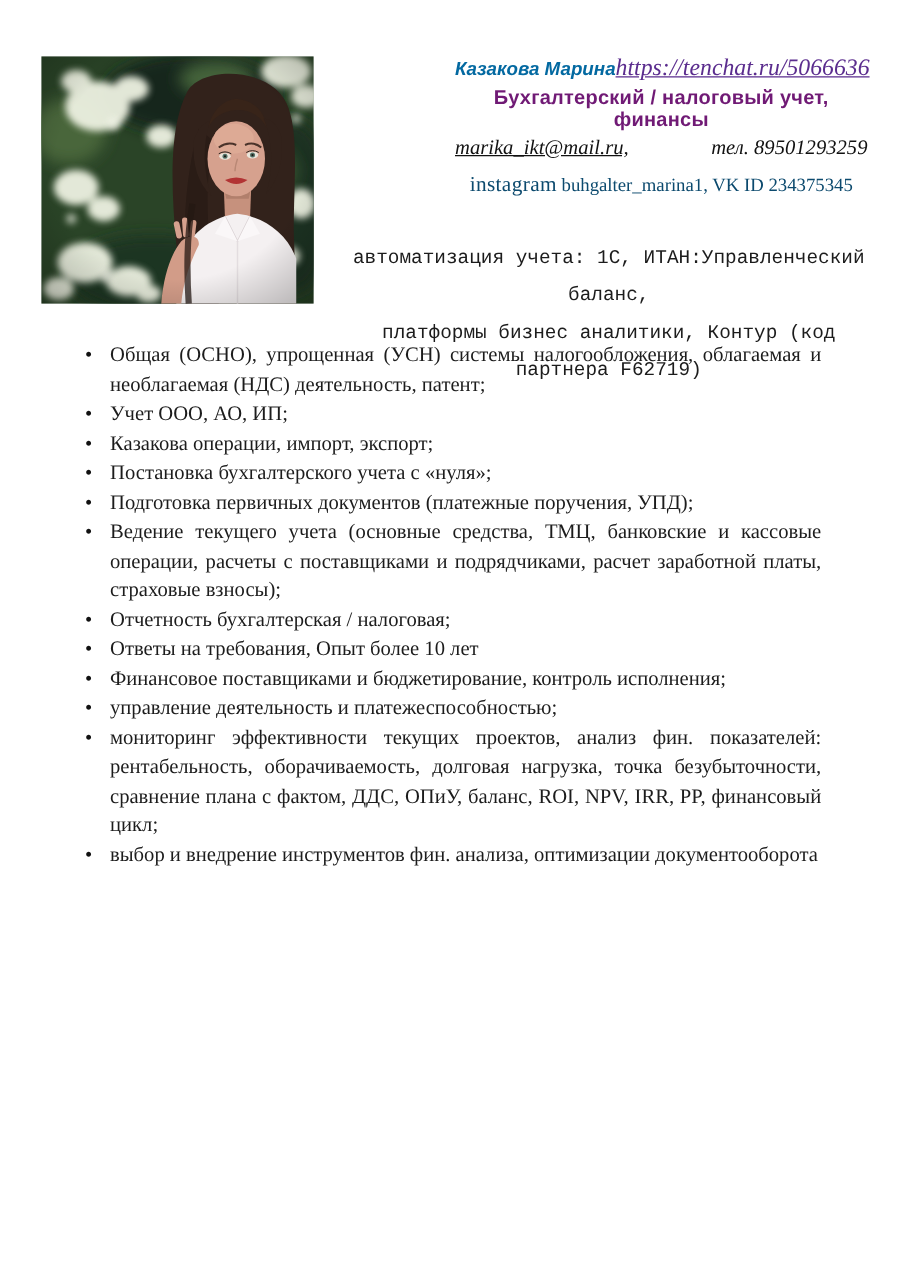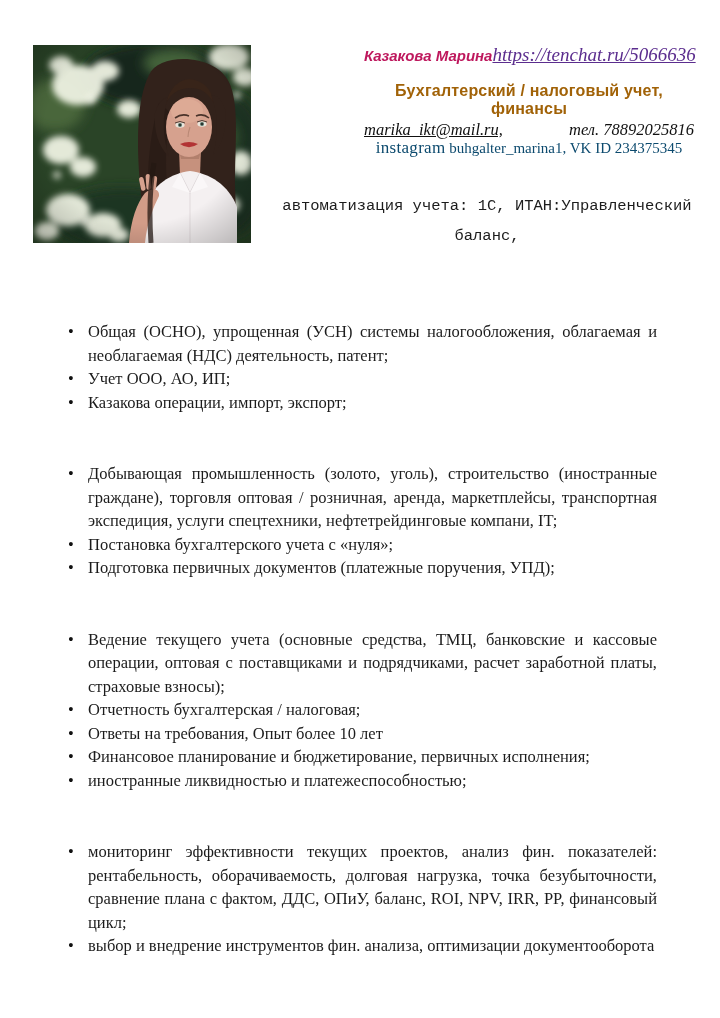--- a/index.html
+++ b/index.html
@@ -10,31 +10,31 @@
 
   
   .photo { position:absolute; left:33px; top:45px; width:218px; height:198px; }
   .photo svg { width:100%; height:100%; display:block; }
 
   
   .contact { position:absolute; left:364px; top:44px; width:330px; }
   .contact .row { display:flex; justify-content:space-between; align-items:baseline; }
   .name {
     font-family:"Liberation Sans","DejaVu Sans",sans-serif;
-    font-weight:bold; font-style:italic; font-size:15px; color:#be185d;
+    font-weight:bold; font-style:italic; font-size:15px; color:#0369a1;
     white-space:nowrap;
   }
   .tenchat {
     font-style:italic; font-size:19px; color:#5b2d8e;
     text-decoration:underline; white-space:nowrap; cursor:pointer;
   }
   .tagline {
-    margin-top:16px; text-align:center;
+    margin-top:4px; text-align:center;
     font-family:"Liberation Sans","DejaVu Sans",sans-serif;
-    font-weight:bold; font-size:16px; color:#a16207; letter-spacing:.2px;
+    font-weight:bold; font-size:16px; color:#701a75; letter-spacing:.2px;
   }
   .mailrow { margin-top:2px; font-style:italic; font-size:16.5px; }
   .email { text-decoration:underline; color:#111; cursor:pointer; }
   .phone { color:#111; }
 
   .insta {
     position:absolute; left:364px; top:138px; width:330px; text-align:center;
     font-size:15px; color:#0c4a6e; white-space:nowrap;
   }
   .insta .ig-label { font-size:17px; letter-spacing:.3px; }
@@ -47,21 +47,21 @@
   
   .content { position:absolute; left:65px; top:272px; width:592px; font-size:16.5px; line-height:23.5px; }
   ul.blist { margin:0; padding:0; list-style:none; }
   ul.blist li { position:relative; padding-left:23px; }
   ul.blist li::before {
     content:"\2022"; position:absolute; left:3px; top:0;
     font-size:16.5px; color:#111;
   }
   .sec2 { margin-top:24px; }
   .sec3 { margin-top:33px; }
-  .just { text-align:justify;margin-top:48px; }
+  .just { text-align:justify; }
 </style>
 </head>
 <body>
 
 <div class="page">
 
   <div class="photo">
     <svg viewBox="0 0 218 198" preserveAspectRatio="none">
       <defs>
         <filter id="b6" x="-40%" y="-40%" width="180%" height="180%">
@@ -157,51 +157,51 @@
   </div>
 
   <div class="contact">
     <div class="row">
       <span class="name">Казакова Марина</span>
       <span class="tenchat">https://tenchat.ru/5066636</span>
     </div>
     <div class="tagline">Бухгалтерский / налоговый учет, финансы</div>
     <div class="row mailrow">
       <span class="email">marika_ikt@mail.ru,</span>
-      <span class="phone">тел. 78892025816</span>
+      <span class="phone">тел. 89501293259</span>
     </div>
   </div>
 
   <div class="insta">
     <span class="ig-label">instagram</span>
     <span>buhgalter_marina1, VK ID 234375345</span>
   </div>
 
   <div class="automation">
     <div>автоматизация учета: 1С, ИТАН:Управленческий баланс,</div>
+    <div>платформы бизнес аналитики, Контур (код партнера F62719)</div>
   </div>
 
   <div class="content">
 
     <ul class="blist sec1">
       <li class="just">Общая (ОСНО), упрощенная (УСН) системы налогообложения, облагаемая и необлагаемая (НДС) деятельность, патент;</li>
       <li>Учет ООО, АО, ИП;</li>
       <li>Казакова операции, импорт, экспорт;</li>
-      <li class="just">Добывающая промышленность (золото, уголь), строительство (иностранные граждане), торговля оптовая / розничная, аренда, маркетплейсы, транспортная экспедиция, услуги спецтехники, нефтетрейдинговые компани, IT;</li>
     </ul>
 
     <ul class="blist sec2">
       <li>Постановка бухгалтерского учета с «нуля»;</li>
       <li>Подготовка первичных документов (платежные поручения, УПД);</li>
-      <li class="just">Ведение текущего учета (основные средства, ТМЦ, банковские и кассовые операции, оптовая с поставщиками и подрядчиками, расчет заработной платы, страховые взносы);</li>
+      <li class="just">Ведение текущего учета (основные средства, ТМЦ, банковские и кассовые операции, расчеты с поставщиками и подрядчиками, расчет заработной платы, страховые взносы);</li>
       <li>Отчетность бухгалтерская / налоговая;</li>
       <li>Ответы на требования, Опыт более 10 лет</li>
     </ul>
 
     <ul class="blist sec3">
-      <li>Финансовое планирование и бюджетирование, первичных исполнения;</li>
-      <li>иностранные ликвидностью и платежеспособностью;</li>
+      <li>Финансовое поставщиками и бюджетирование, контроль исполнения;</li>
+      <li>управление деятельность и платежеспособностью;</li>
       <li class="just">мониторинг эффективности текущих проектов, анализ фин. показателей: рентабельность, оборачиваемость, долговая нагрузка, точка безубыточности, сравнение плана с фактом, ДДС, ОПиУ, баланс, ROI, NPV, IRR, PP, финансовый цикл;</li>
       <li>выбор и внедрение инструментов фин. анализа, оптимизации документооборота</li>
     </ul>
 
   </div>
 </div>
 
 </body></html>

